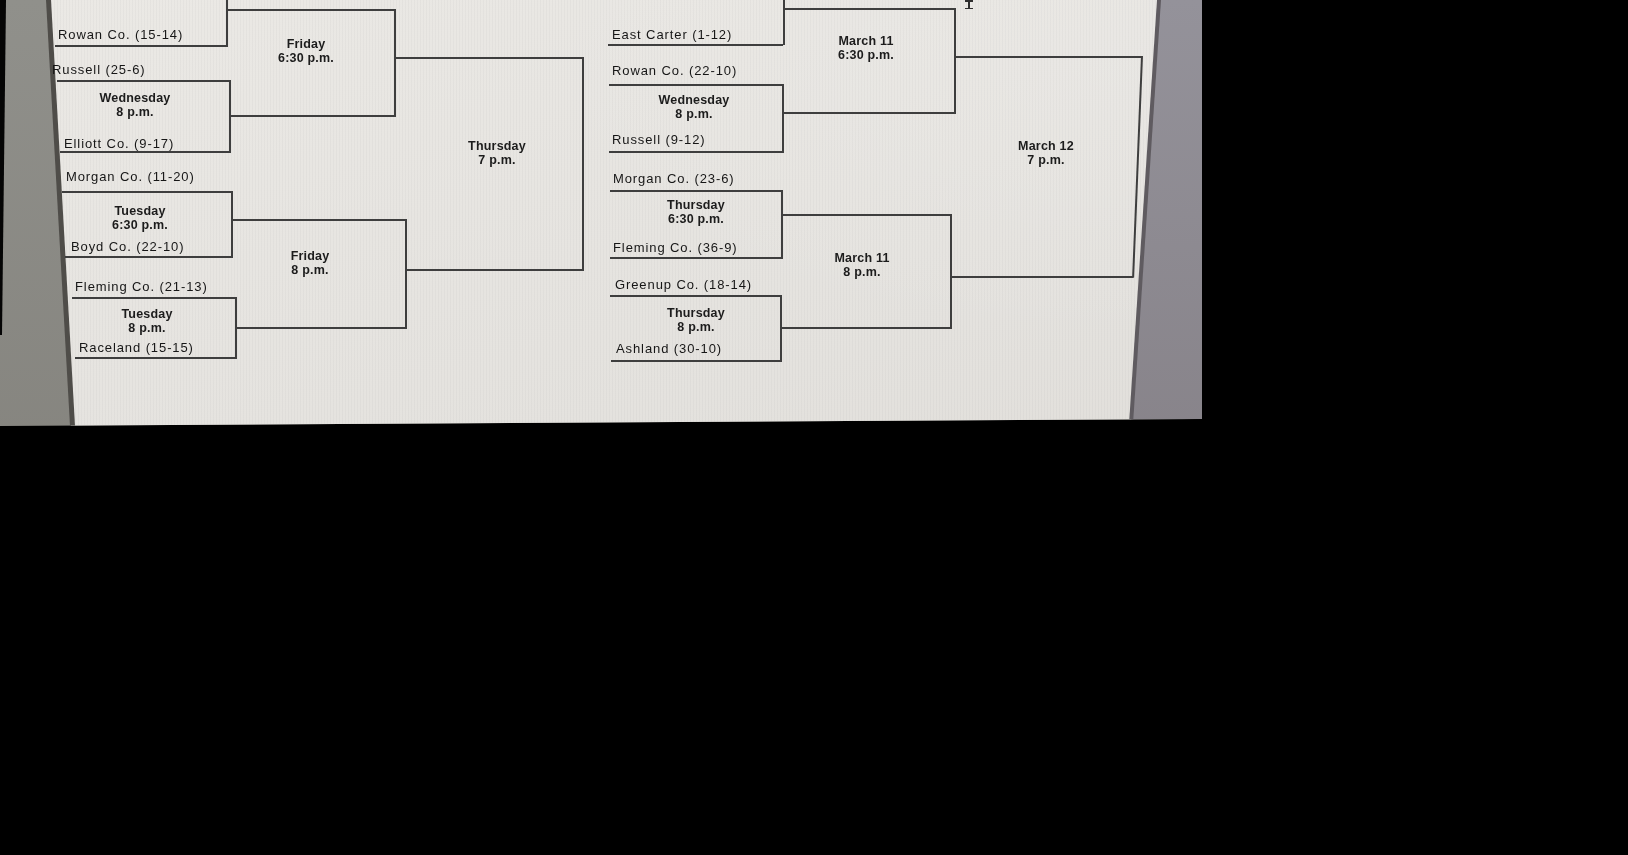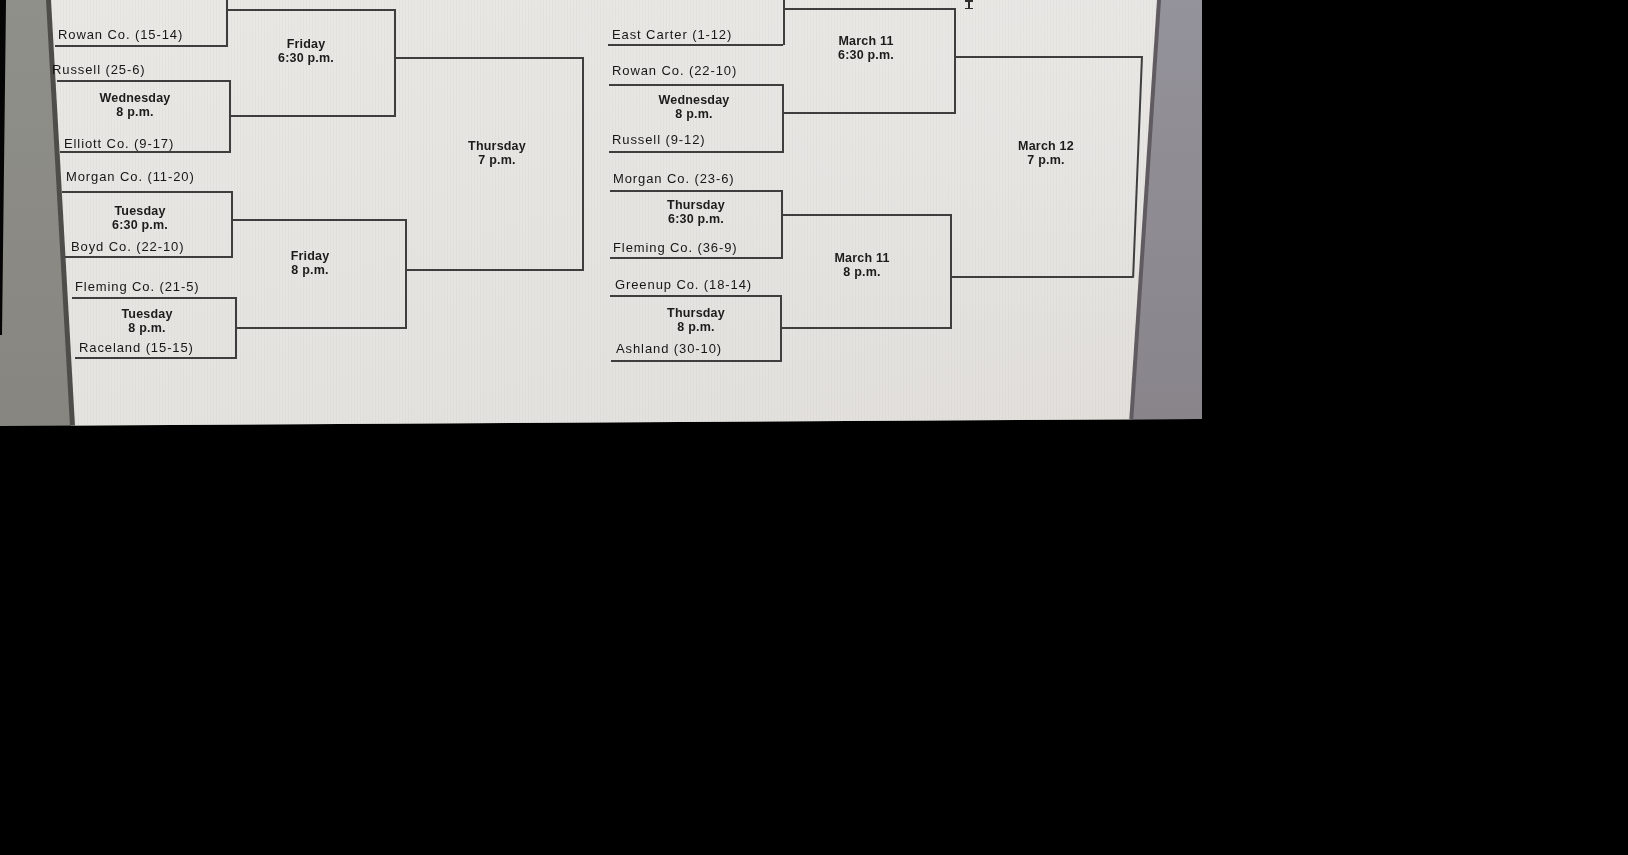--- a/index.html
+++ b/index.html
@@ -89,21 +89,21 @@
       <div class="ln h" style="left:780px;top:327px;width:170px"></div>
       <div class="ln h" style="left:954px;top:56px;width:188px"></div>
       <div class="ln v" style="left:1141px;top:56px;height:222px;transform:rotate(2.3deg);transform-origin:top center"></div>
       <div class="ln h" style="left:950px;top:276px;width:183px"></div>
 
       <div class="team" style="left:58px;top:27px">Rowan Co. (15-14)</div>
       <div class="team" style="left:52px;top:62px">Russell (25-6)</div>
       <div class="team" style="left:64px;top:136px">Elliott Co. (9-17)</div>
       <div class="team" style="left:66px;top:169px">Morgan Co. (11-20)</div>
       <div class="team" style="left:71px;top:239px">Boyd Co. (22-10)</div>
-      <div class="team" style="left:75px;top:279px">Fleming Co. (21-5)</div>
+      <div class="team" style="left:75px;top:279px">Fleming Co. (21-13)</div>
       <div class="team" style="left:79px;top:340px">Raceland (15-15)</div>
 
       <div class="gtime" style="left:65px;top:91px">
         <div>Wednesday</div>
         <div>8 p.m.</div>
       </div>
       <div class="gtime" style="left:70px;top:204px">
         <div>Tuesday</div>
         <div>6:30 p.m.</div>
       </div>

